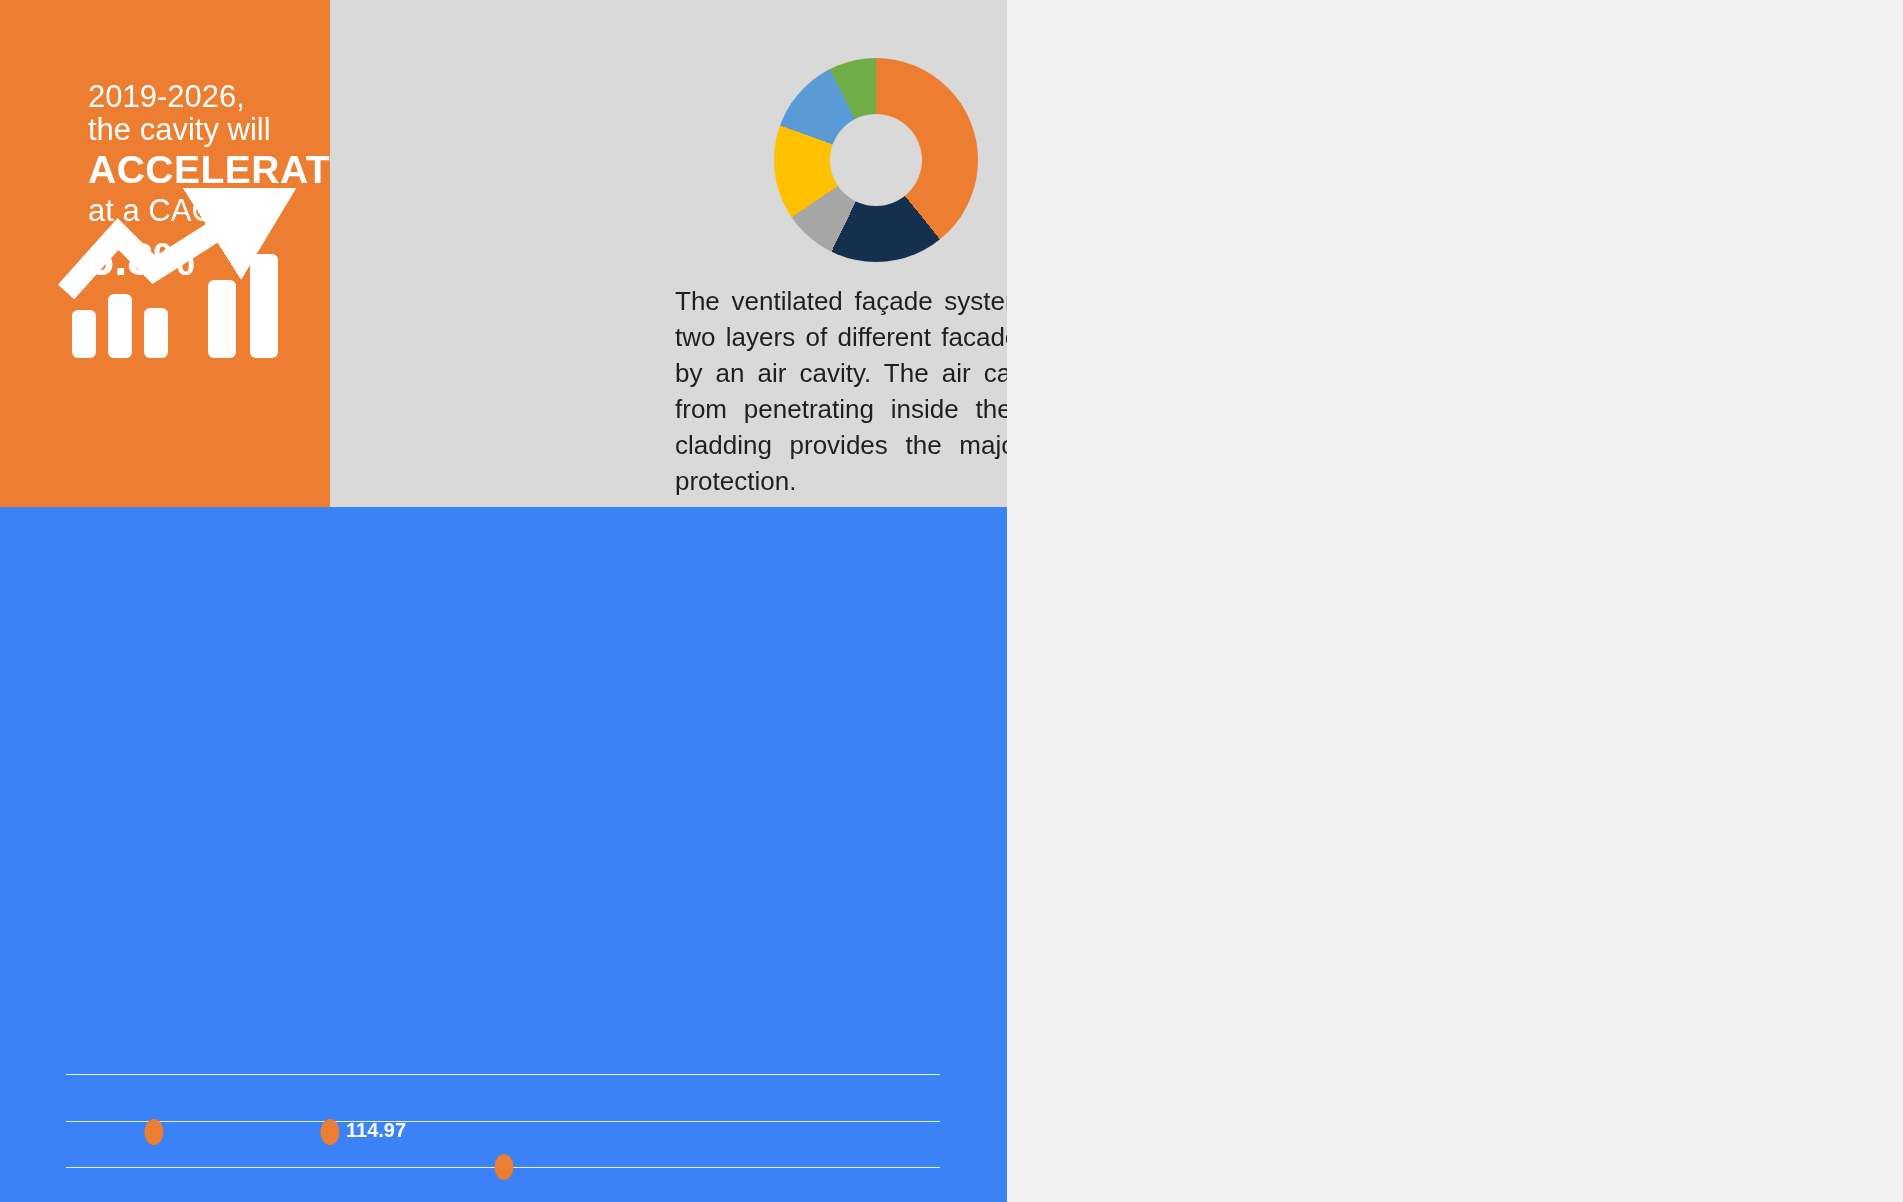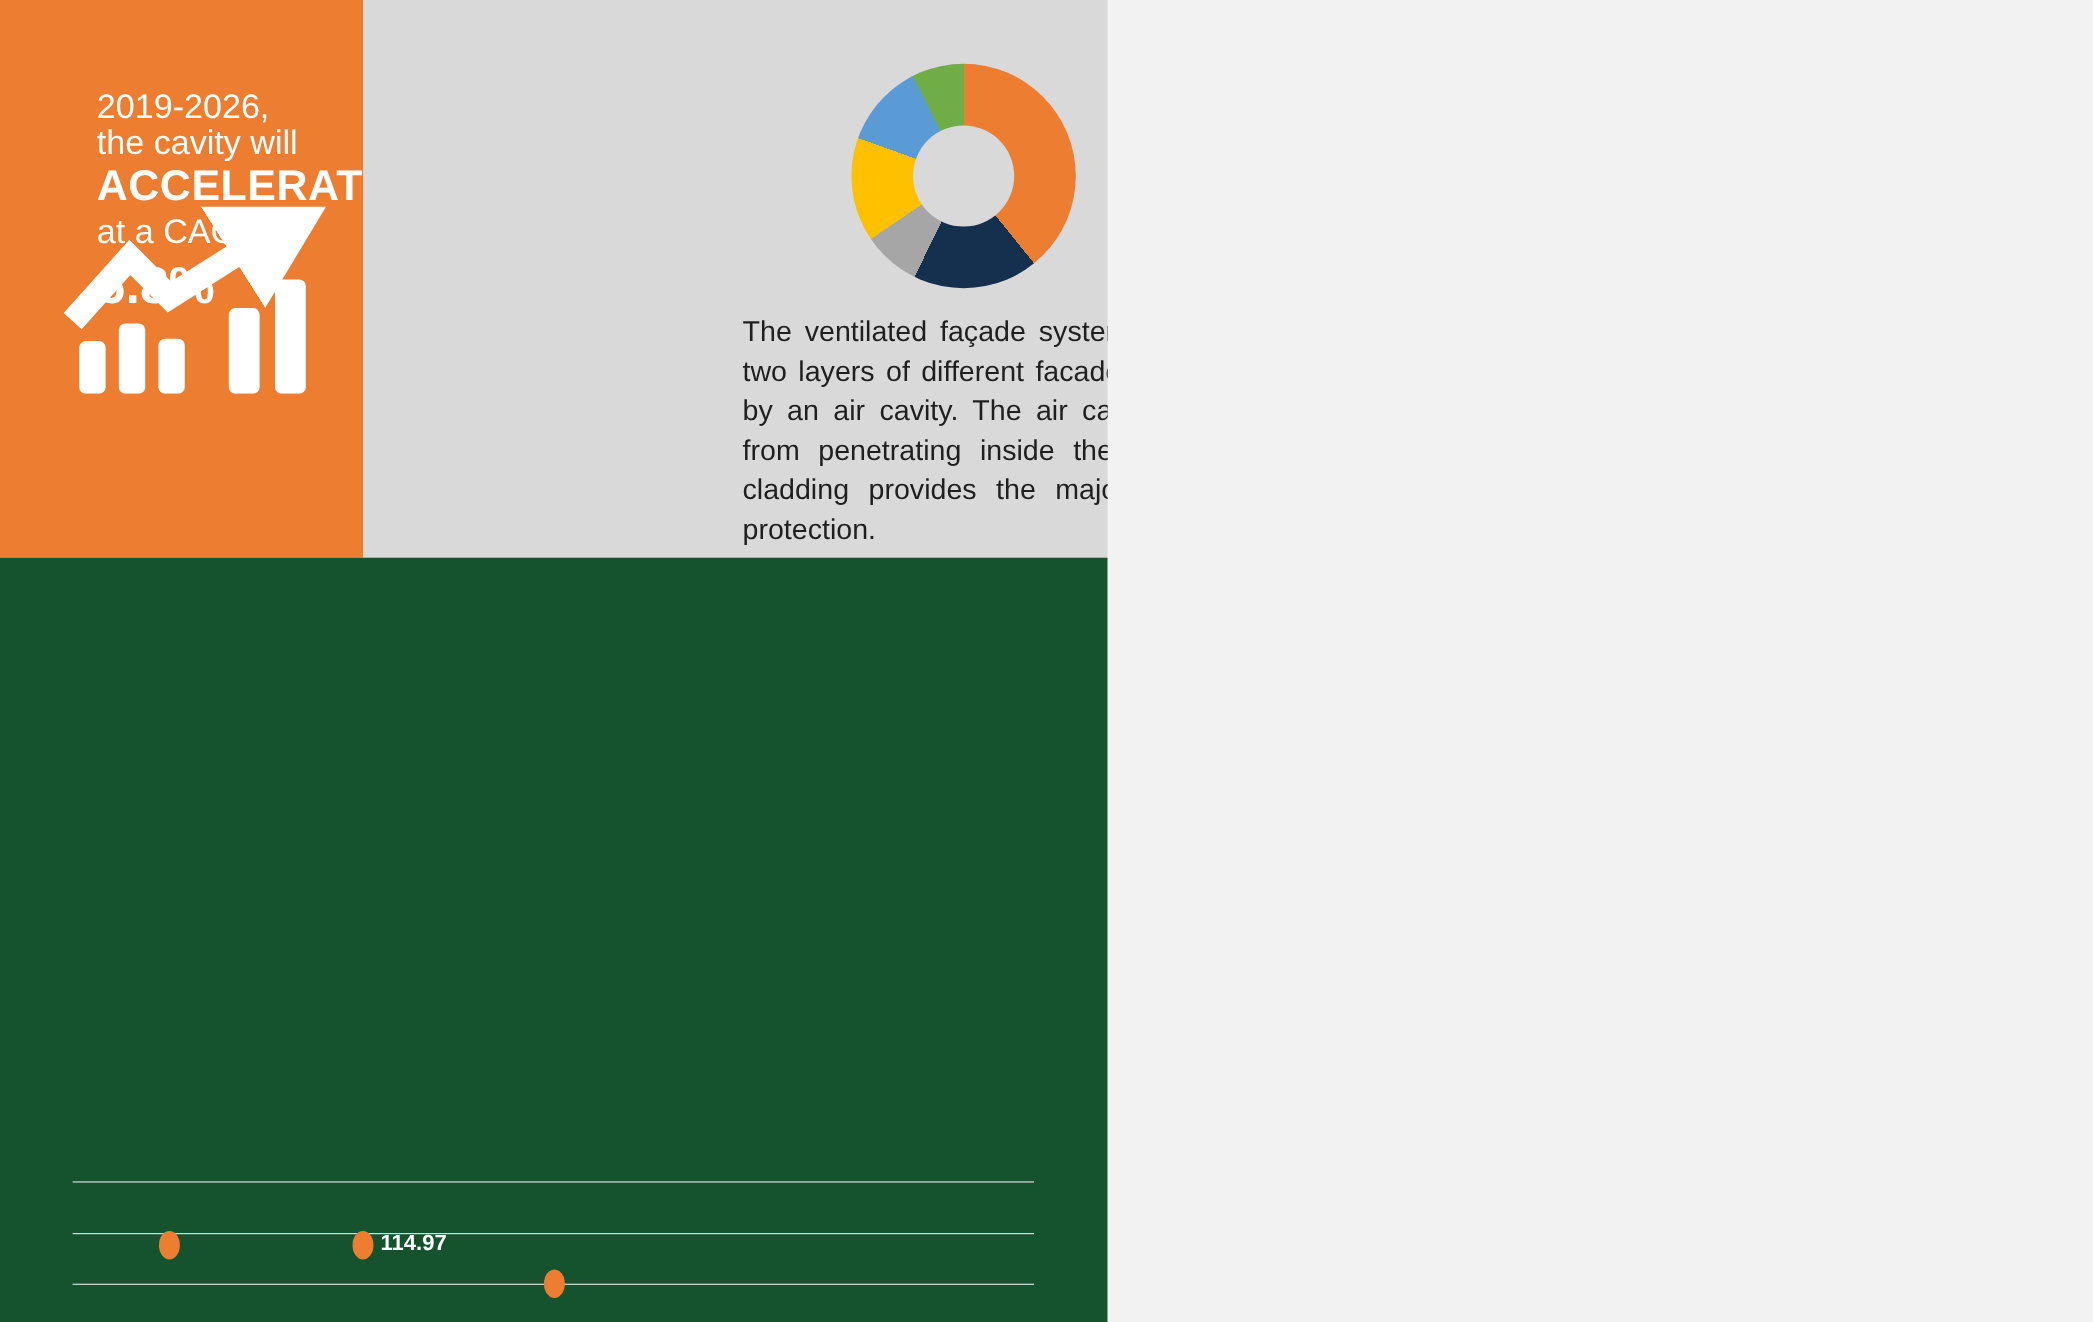--- a/index.html
+++ b/index.html
@@ -1,21 +1,21 @@
 <!DOCTYPE html>
 <html><head>
 <meta charset="utf-8">
 <style>
   html,body{margin:0;padding:0;background:#f2f2f2;}
   .page{position:relative;width:1903px;height:1202px;overflow:hidden;
         font-family:"Liberation Sans",sans-serif;background:#f2f2f2;}
   .panel{position:absolute;}
   #panel-accelerate{left:0;top:0;width:330px;height:507px;background:#ED7D31;}
   #panel-ventilated{left:330px;top:0;width:677px;height:507px;background:#D9D9D9;}
-  #panel-navy{left:0;top:507px;width:1007px;height:695px;background:#14532d;}
+  #panel-navy{left:0;top:507px;width:1007px;height:695px;background:#3b82f6;}
   #panel-right{left:1007px;top:0;width:896px;height:1202px;background:#F2F2F2;}
 
   
   .acc-text{position:absolute;left:88px;top:80px;color:#fff;}
   .acc-small{font-size:31px;line-height:33px;font-weight:400;}
   .acc-big{font-size:39px;line-height:48px;font-weight:700;letter-spacing:.5px;}
   .acc-cagr{font-size:47px;line-height:56px;font-weight:700;margin-top:4px;}
   .acc-icon{position:absolute;left:58px;top:188px;}
 
   

